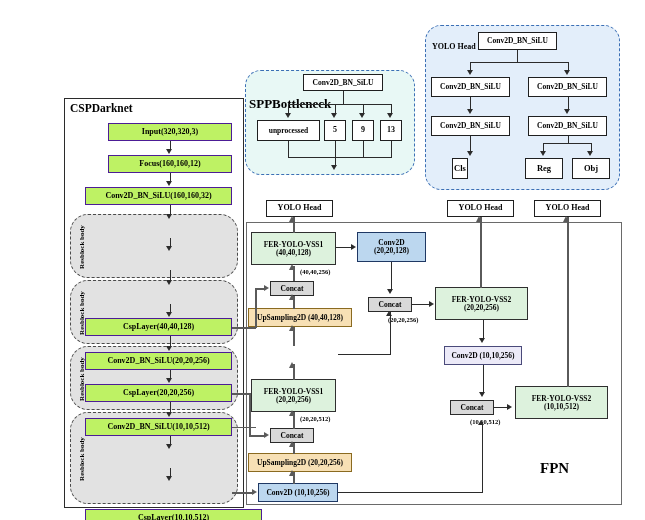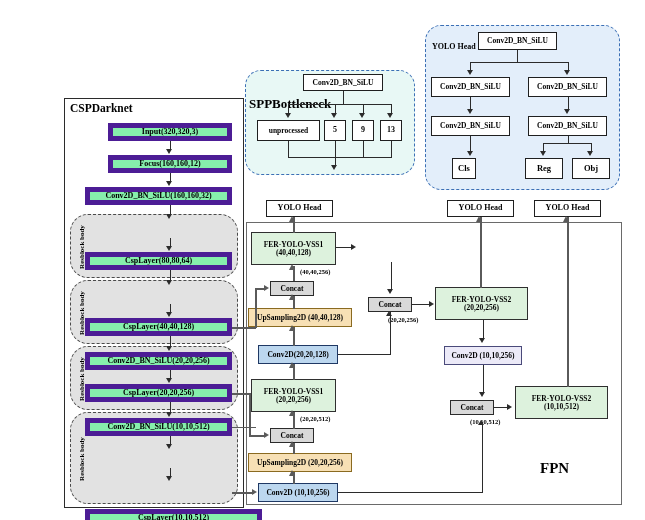--- a/index.html
+++ b/index.html
@@ -4,21 +4,21 @@
 <style>
   html,body{margin:0;padding:0;background:#ffffff;}
   body{width:645px;height:520px;position:relative;overflow:hidden;
        font-family:"Liberation Serif", serif; color:#000;}
   #stage{position:absolute;left:0;top:0;width:645px;height:520px;}
 
   
   .node{position:absolute;box-sizing:border-box;display:flex;align-items:center;
         justify-content:center;text-align:center;font-weight:bold;line-height:1.05;
         border:1px solid #222;}
-  .grey{background:#86efac;border:5px solid #4c1d95;}
+  .grey{background:#bef264;border:1px solid #4c1d95;}
   .white{background:#ffffff;border:1px solid #1f1f1f;}
   .green{background:#ddf2dd;border:1px solid #2f2f2f;}
   .blue{background:#bcd7ef;border:1px solid #1f3864;}
   .orange{background:#f7e0b5;border:1px solid #8a6a20;}
   .lav{background:#eceaf8;border:1px solid #4a4a7a;}
   .concat{background:#d9d9d9;border:1px solid #2b2b2b;}
 
   
   .panel{position:absolute;box-sizing:border-box;}
   .panel-solid{border:1.4px solid #2b2b2b;background:transparent;}
@@ -60,21 +60,20 @@
   <div class="panel panel-dash-grey" style="left:70px;top:412px;width:168px;height:92px;"></div>
 
   <div class="vlabel" style="left:50px;top:243px;width:64px;font-size:7px;transform:rotate(-90deg);text-align:center;">Resblock body</div>
   <div class="vlabel" style="left:50px;top:309px;width:64px;font-size:7px;transform:rotate(-90deg);text-align:center;">Resblock body</div>
   <div class="vlabel" style="left:50px;top:375px;width:64px;font-size:7px;transform:rotate(-90deg);text-align:center;">Resblock body</div>
   <div class="vlabel" style="left:50px;top:455px;width:64px;font-size:7px;transform:rotate(-90deg);text-align:center;">Resblock body</div>
 
   <div class="node grey" style="left:108px;top:123px;width:124px;height:18px;font-size:8px;">Input(320,320,3)</div>
   <div class="node grey" style="left:108px;top:155px;width:124px;height:18px;font-size:8px;">Focus(160,160,12)</div>
   <div class="node grey" style="left:85px;top:187px;width:147px;height:18px;font-size:8px;">Conv2D_BN_SiLU(160,160,32)</div>
-  <div class="node grey" style="left:85px;top:252px;width:147px;height:18px;font-size:8px;">CspLayer(80,80,64)</div>
   <div class="node grey" style="left:85px;top:318px;width:147px;height:18px;font-size:8px;">CspLayer(40,40,128)</div>
   <div class="node grey" style="left:85px;top:352px;width:147px;height:18px;font-size:8px;">Conv2D_BN_SiLU(20,20,256)</div>
   <div class="node grey" style="left:85px;top:384px;width:147px;height:18px;font-size:8px;">CspLayer(20,20,256)</div>
   <div class="node grey" style="left:85px;top:418px;width:147px;height:18px;font-size:8px;">Conv2D_BN_SiLU(10,10,512)</div>
   <div class="node grey" style="left:85px;top:509px;width:177px;height:18px;font-size:8px;text-align:center;">CspLayer(10,10,512)</div>
 
   <div class="ln lnv" style="left:169.5px;top:141px;height:9px;"></div>
   <div class="arw arw-d" style="left:166px;top:149px;"></div>
   <div class="ln lnv" style="left:169.5px;top:173px;height:9px;"></div>
   <div class="arw arw-d" style="left:166px;top:181px;"></div>
@@ -123,21 +122,21 @@
   <div class="ln lnv" style="left:334.5px;top:157px;height:9px;"></div>
   <div class="arw arw-d" style="left:331px;top:165px;"></div>
 
   <div class="panel panel-dash-round" style="left:425px;top:25px;width:195px;height:165px;background:#e3eefa;"></div>
   <div class="panel-title" style="left:432px;top:42px;font-size:8px;">YOLO Head</div>
   <div class="node white" style="left:478px;top:32px;width:79px;height:18px;font-size:7.5px;">Conv2D_BN_SiLU</div>
   <div class="node white" style="left:431px;top:77px;width:79px;height:20px;font-size:7.5px;">Conv2D_BN_SiLU</div>
   <div class="node white" style="left:528px;top:77px;width:79px;height:20px;font-size:7.5px;">Conv2D_BN_SiLU</div>
   <div class="node white" style="left:431px;top:116px;width:79px;height:20px;font-size:7.5px;">Conv2D_BN_SiLU</div>
   <div class="node white" style="left:528px;top:116px;width:79px;height:20px;font-size:7.5px;">Conv2D_BN_SiLU</div>
-  <div class="node white" style="left:452px;top:158px;width:24px;height:21px;font-size:8.5px;">Cls</div>
+  <div class="node white" style="left:452px;top:158px;width:16px;height:21px;font-size:8.5px;">Cls</div>
   <div class="node white" style="left:525px;top:158px;width:38px;height:21px;font-size:8.5px;">Reg</div>
   <div class="node white" style="left:572px;top:158px;width:38px;height:21px;font-size:8.5px;">Obj</div>
 
   <div class="ln lnv" style="left:517px;top:50px;height:13px;"></div>
   <div class="ln lnh" style="left:470px;top:62px;width:98px;"></div>
   <div class="ln lnv" style="left:470px;top:62px;height:9px;"></div>
   <div class="arw arw-d" style="left:466.5px;top:70px;"></div>
   <div class="ln lnv" style="left:567.5px;top:62px;height:9px;"></div>
   <div class="arw arw-d" style="left:564px;top:70px;"></div>
   <div class="ln lnv" style="left:470px;top:97px;height:13px;"></div>
@@ -157,35 +156,38 @@
   <div class="panel-title" style="left:540px;top:460px;font-size:15px;">FPN</div>
 
   <div class="node white" style="left:266px;top:200px;width:67px;height:17px;font-size:8px;">YOLO  Head</div>
   <div class="node white" style="left:447px;top:200px;width:67px;height:17px;font-size:8px;">YOLO  Head</div>
   <div class="node white" style="left:534px;top:200px;width:67px;height:17px;font-size:8px;">YOLO  Head</div>
 
   <div class="node green" style="left:251px;top:232px;width:85px;height:33px;font-size:7.5px;flex-direction:column;">
     <span class="l2">FER-YOLO-VSS1</span>
     <span class="l2">(40,40,128)</span>
   </div>
+  <div class="node blue" style="left:357px;top:232px;width:69px;height:30px;font-size:7.5px;flex-direction:column;">
+    <span class="l2">Conv2D</span>
+    <span class="l2">(20,20,128)</span>
+  </div>
   <div class="node green" style="left:435px;top:287px;width:93px;height:33px;font-size:7.5px;flex-direction:column;">
     <span class="l2">FER-YOLO-VSS2</span>
     <span class="l2">(20,20,256)</span>
   </div>
   <div class="node green" style="left:251px;top:379px;width:85px;height:33px;font-size:7.5px;flex-direction:column;">
     <span class="l2">FER-YOLO-VSS1</span>
     <span class="l2">(20,20,256)</span>
   </div>
   <div class="node green" style="left:515px;top:386px;width:93px;height:33px;font-size:7.5px;flex-direction:column;">
     <span class="l2">FER-YOLO-VSS2</span>
     <span class="l2">(10,10,512)</span>
   </div>
   <div class="node orange" style="left:248px;top:308px;width:104px;height:19px;font-size:7.5px;">UpSampling2D (40,40,128)</div>
   <div class="node orange" style="left:248px;top:453px;width:104px;height:19px;font-size:7.5px;">UpSampling2D (20,20,256)</div>
-  <div class="node blue" style="left:258px;top:345px;width:80px;height:19px;font-size:7.5px;">Conv2D(20,20,128)</div>
   <div class="node blue" style="left:258px;top:483px;width:80px;height:19px;font-size:7.5px;">Conv2D (10,10,256)</div>
   <div class="node lav" style="left:444px;top:346px;width:78px;height:19px;font-size:7.5px;">Conv2D (10,10,256)</div>
 
   <div class="node concat" style="left:270px;top:281px;width:44px;height:15px;font-size:7.5px;">Concat</div>
   <div class="node concat" style="left:368px;top:297px;width:44px;height:15px;font-size:7.5px;">Concat</div>
   <div class="node concat" style="left:270px;top:428px;width:44px;height:15px;font-size:7.5px;">Concat</div>
   <div class="node concat" style="left:450px;top:400px;width:44px;height:15px;font-size:7.5px;">Concat</div>
 
   <div class="dimlabel" style="left:300px;top:268px;font-size:6.5px;">(40,40,256)</div>
   <div class="dimlabel" style="left:388px;top:316px;font-size:6.5px;">(20,20,256)</div>

